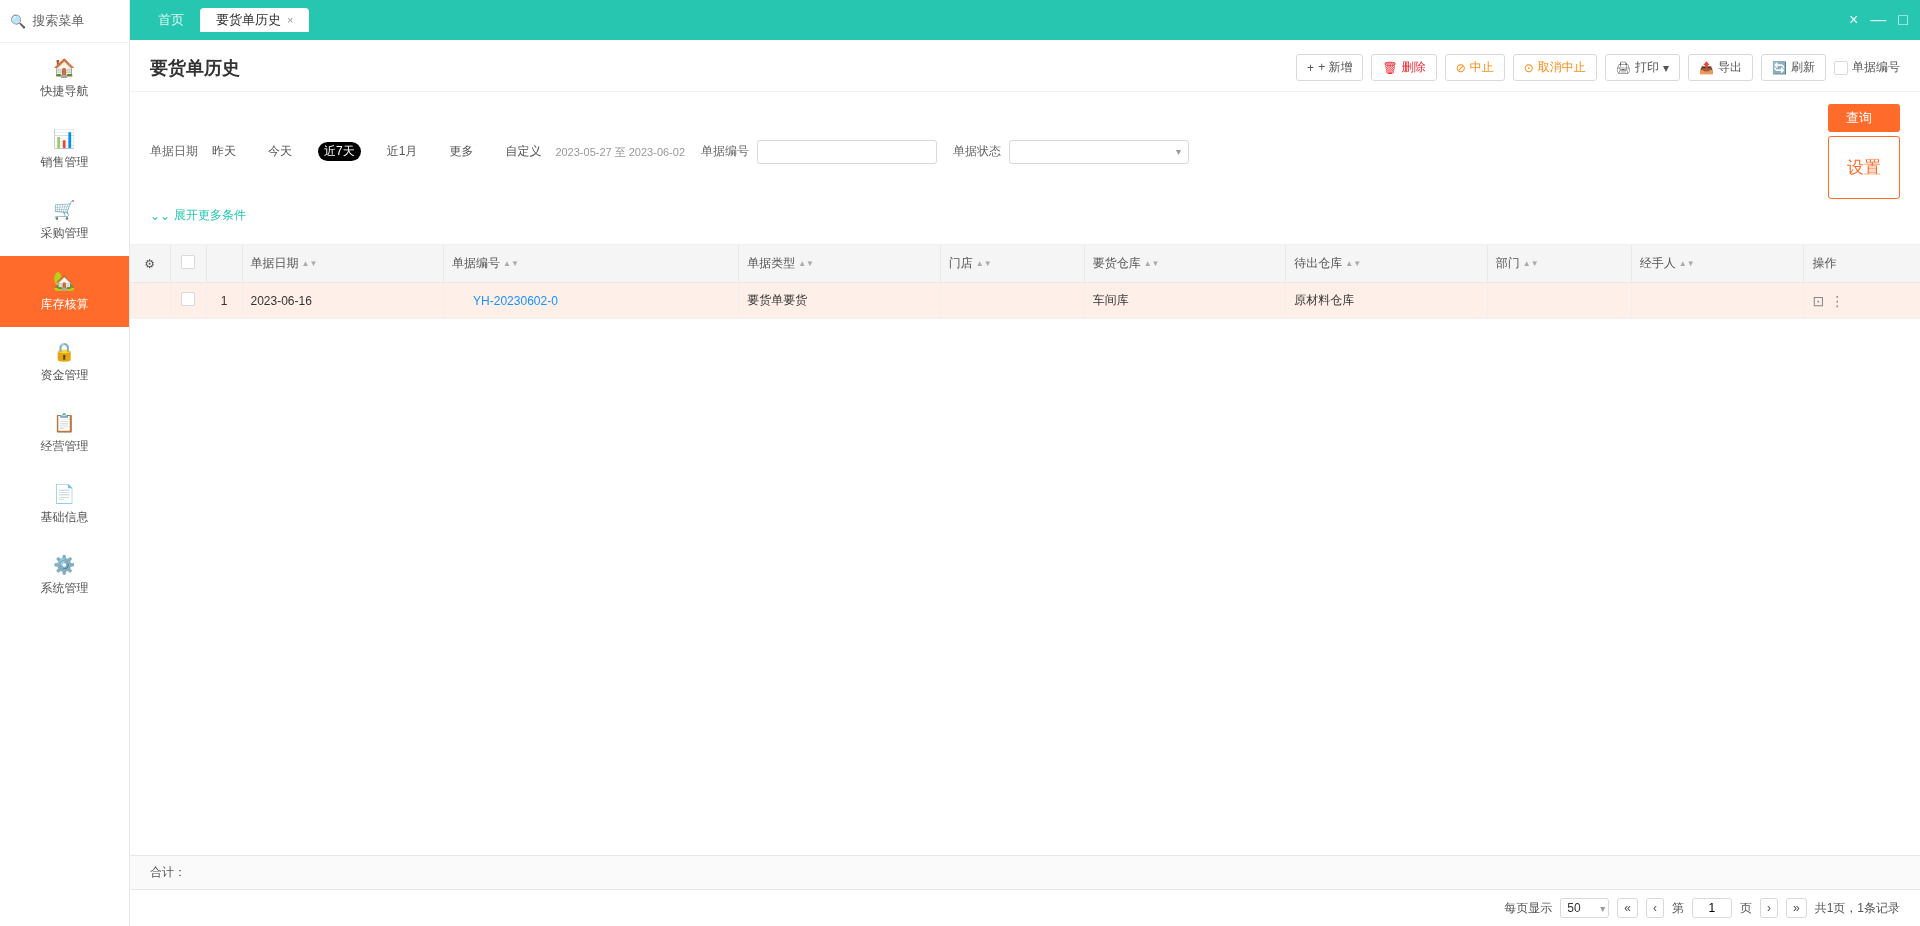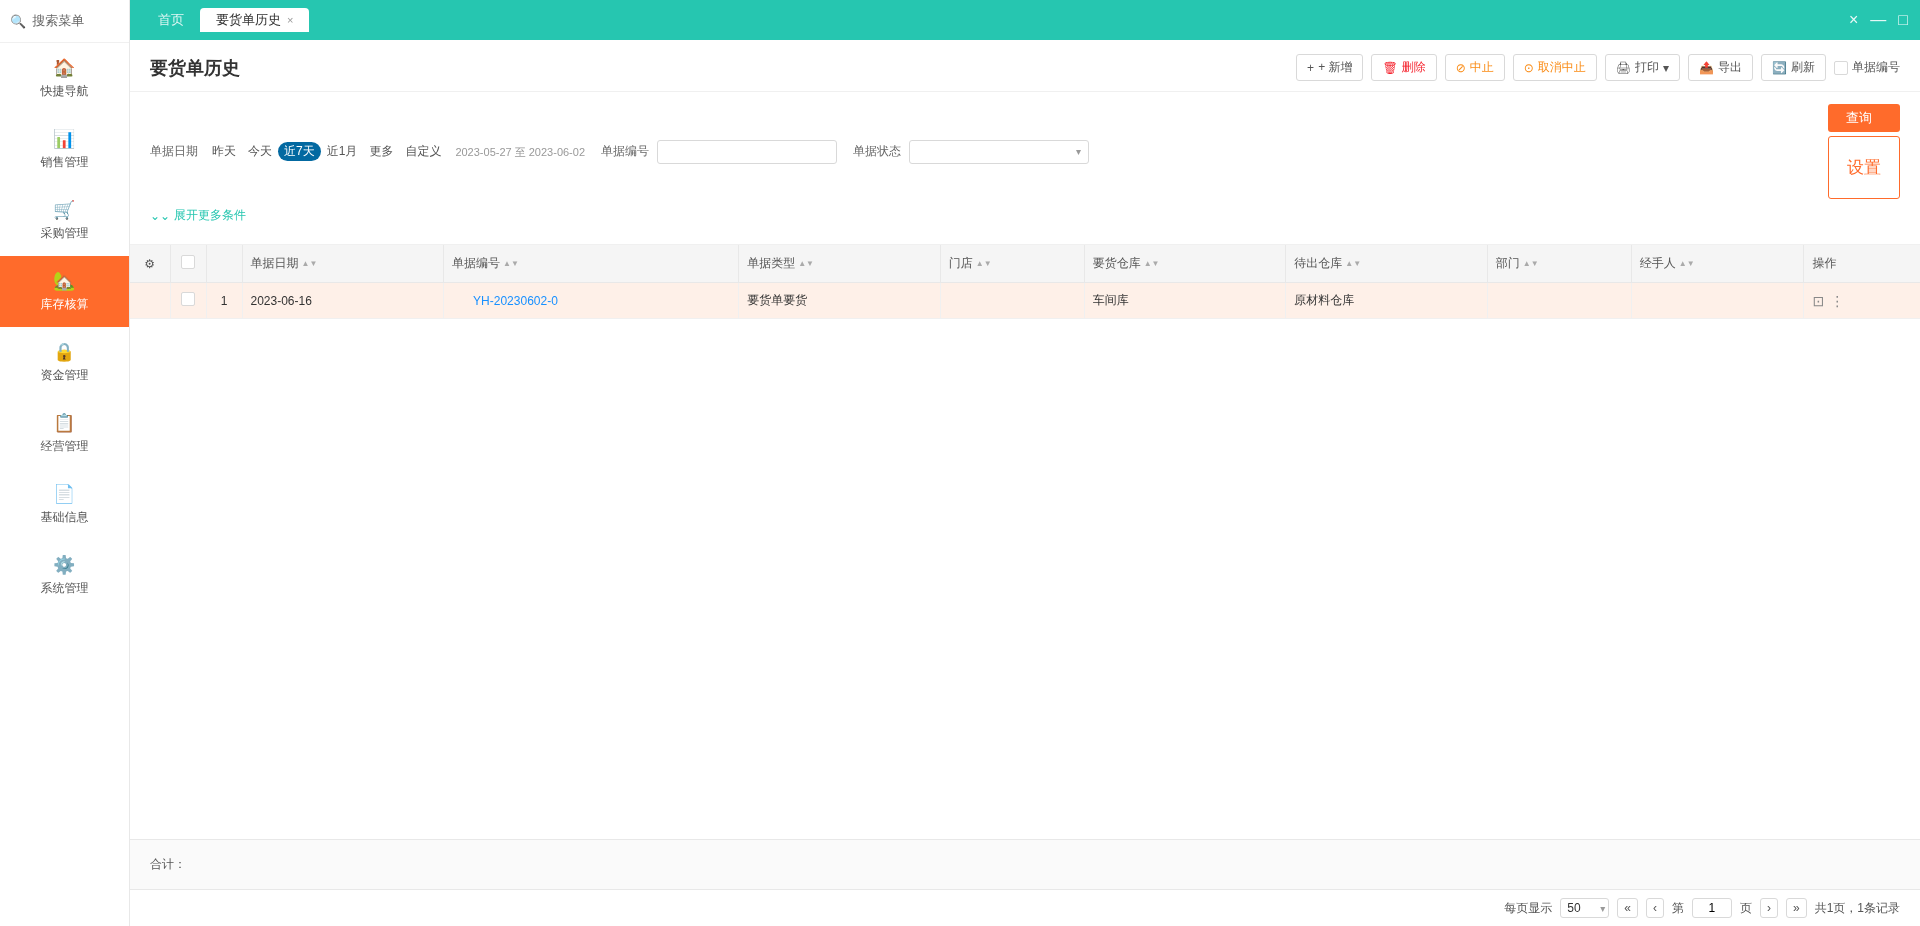--- a/index.html
+++ b/index.html
@@ -122,29 +122,29 @@
       align-items: center;
       gap: 16px;
       margin-bottom: 8px;
     }
     .filter-group {
       display: flex;
       align-items: center;
       gap: 8px;
     }
     .filter-label { color: #666; font-size: 12px; white-space: nowrap; }
-    .filter-date-shortcuts { display: flex; gap: 0; align-items: center; }
+    .filter-date-shortcuts { display: flex; gap: 20px; align-items: center; }
     .date-shortcut {
       padding: 1px 6px;
       border-radius: 10px;
       cursor: pointer;
       font-size: 12px;
       color: #555;
     }
-    .date-shortcut.active { background: #0369a1; color: #fff; }
+    .date-shortcut.active { background: #000000; color: #fff; }
     .filter-date-range { font-size: 11px; color: #999; margin-top: 2px; }
     .filter-input {
       border: 1px solid #d9d9d9;
       border-radius: 3px;
       padding: 4px 8px;
       font-size: 12px;
       width: 180px;
       outline: none;
       color: #333;
     }
@@ -220,21 +220,21 @@
 
     
     .th-settings { width: 40px; text-align: center; }
     .th-checkbox { width: 36px; text-align: center; }
     .th-num { width: 36px; text-align: center; }
 
     
     .summary-bar {
       background: #fafafa;
       border-top: 1px solid #e8e8e8;
-      padding: 16px 20px;
+      padding: 8px 20px;
       font-size: 12px;
       color: #555;
       display: flex;
       align-items: center;
       flex-shrink: 0;
     }
 
     
     .pagination-bar {
       background: #fff;

